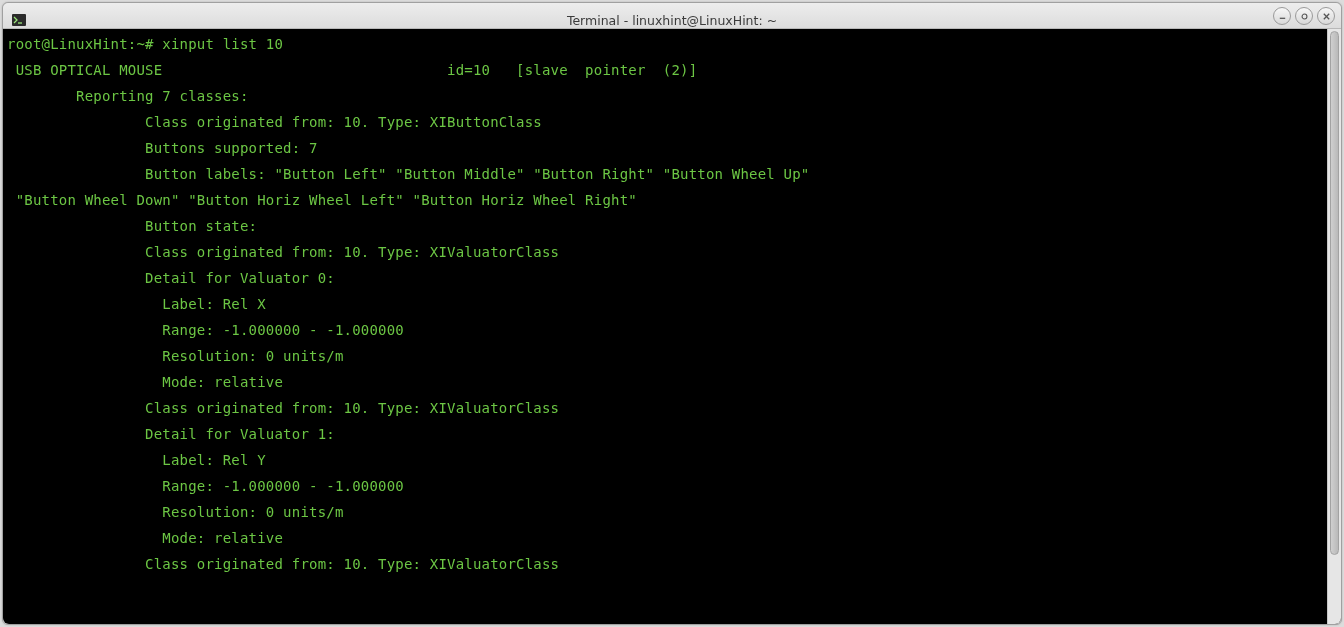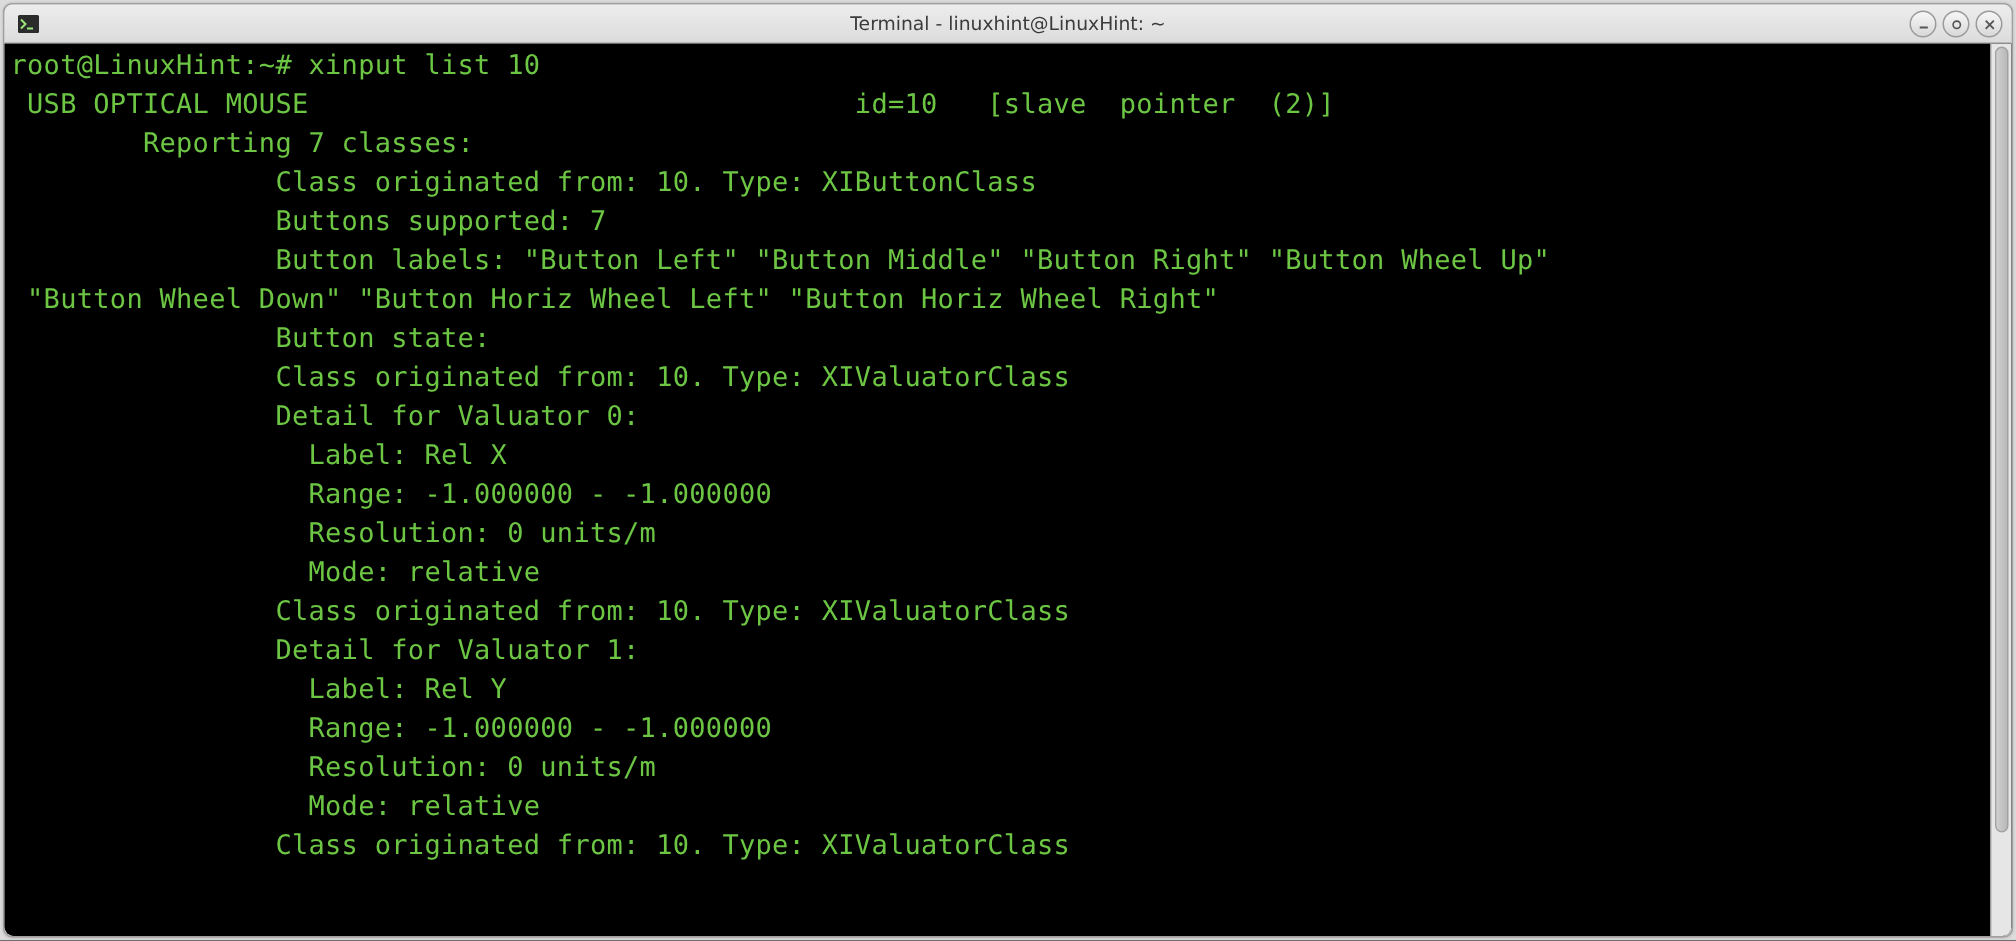--- a/index.html
+++ b/index.html
@@ -21,21 +21,21 @@
     flex-direction: column;
     box-shadow: 0 0 2px rgba(0,0,0,0.2);
   }
   .titlebar {
     height: 26px;
     background: linear-gradient(to bottom, #ededed, #dcdcdc);
     border-bottom: 1px solid #b8b8b8;
     border-top-left-radius: 6px;
     border-top-right-radius: 6px;
     display: flex;
-    align-items: center;
+    align-items: flex-end;
     position: relative;
   }
   .title-icon {
     margin-left: 8px;
     width: 16px;
     height: 16px;
     display:inline-flex;
     align-items:center;
     justify-content:center;
   }
@@ -73,21 +73,21 @@
     background: #000;
     margin: 0;
     position: relative;
     overflow: hidden;
     border-bottom-left-radius: 6px;
     border-bottom-right-radius: 6px;
   }
   .terminal-inner {
     padding: 2px 4px 2px 4px;
     font-family: "DejaVu Sans Mono","Liberation Mono","Menlo","Consolas",monospace;
-    font-size: 18px;
+    font-size: 14px;
     line-height: 26px;
     color: #6cc644;
     white-space: pre;
     letter-spacing: 0.2px;
   }
   .scrollbar {
     position: absolute;
     right: 0;
     top: 0;
     bottom: 0;

